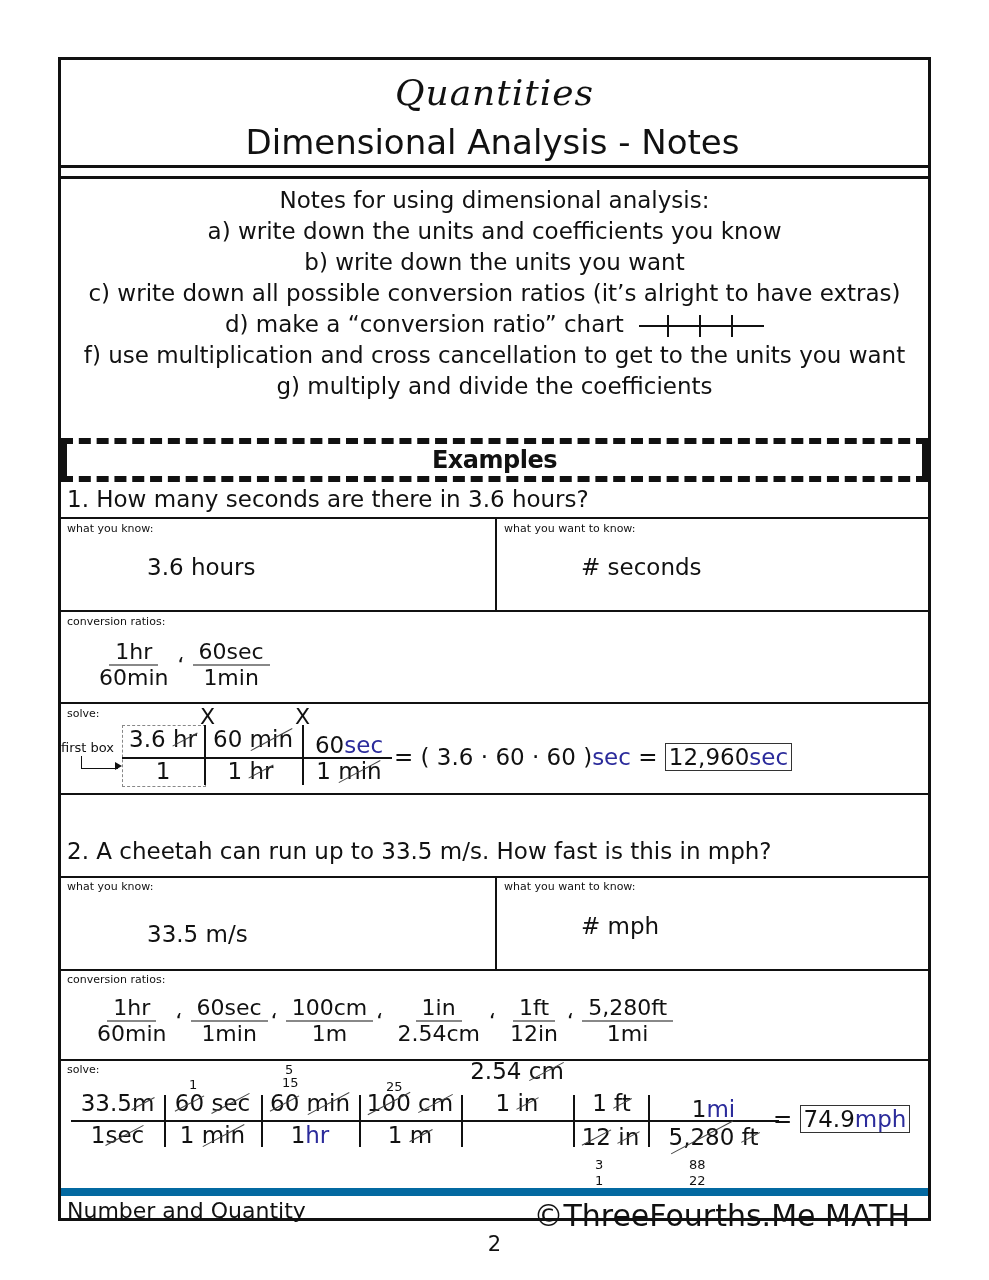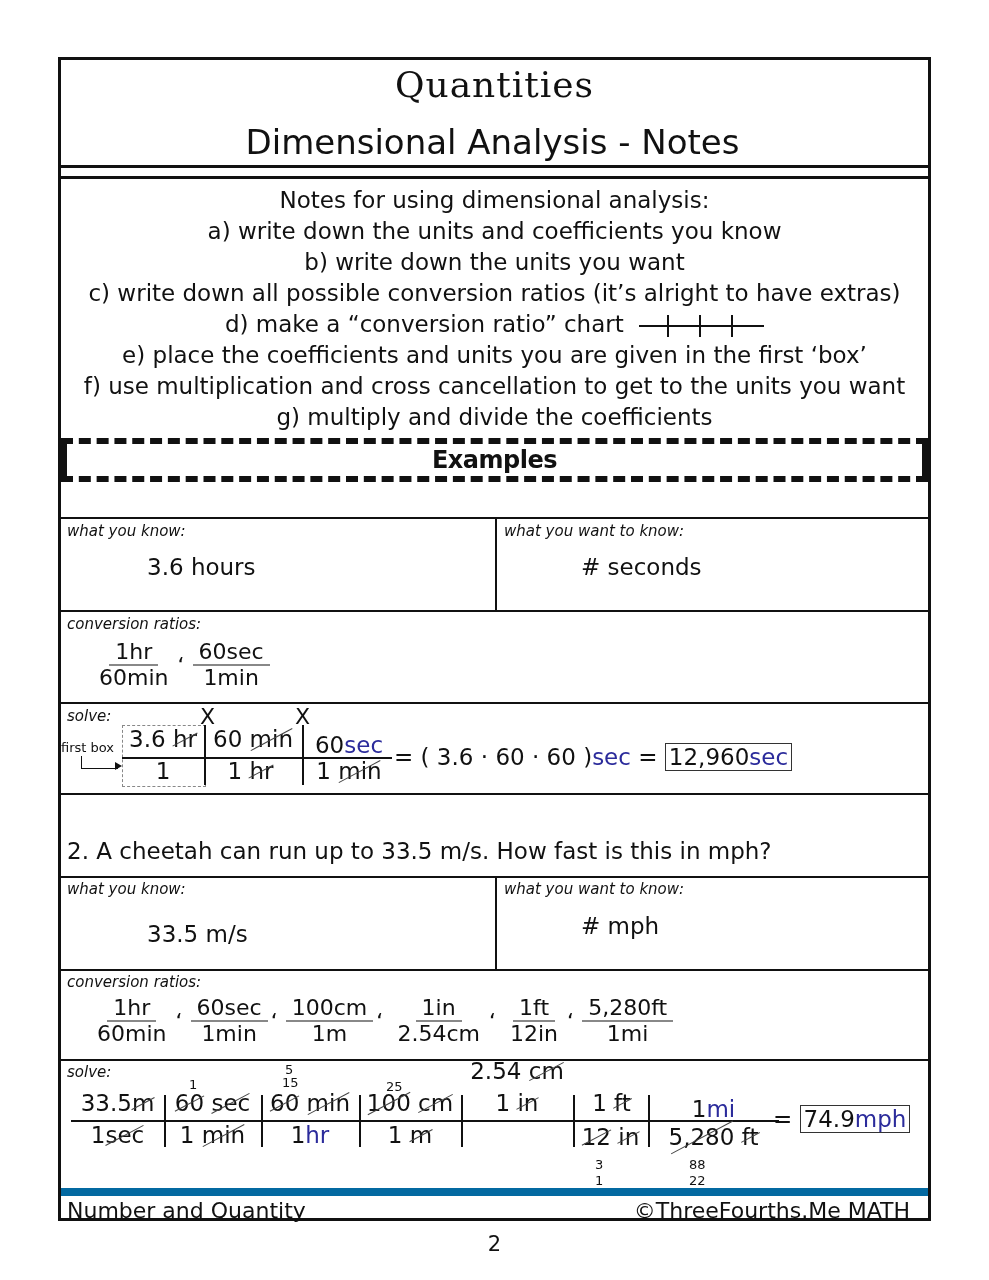--- a/index.html
+++ b/index.html
@@ -1,32 +1,32 @@
 <!DOCTYPE html>
 <html><head>
 <meta charset="utf-8">
 <style>
   html, body { margin: 0; padding: 0; background: #ffffff; }
   body { width: 989px; height: 1280px; position: relative; font-family: "DejaVu Sans", sans-serif; color: #111; }
   .page { position: absolute; left: 58px; top: 57px; width: 873px; height: 1164px; border: 3px solid #111; box-sizing: border-box; }
   .abs { position: absolute; }
   .header { left: 0; top: 0; width: 867px; height: 108px; border-bottom: 3px solid #111; box-sizing: border-box; text-align: center; }
-  .hdr-title { font-family: "DejaVu Serif", serif; font-size: 36px; position: absolute; left: 0; right: 0; top: 4px; letter-spacing: 1px; }
+  .hdr-title { font-family: "DejaVu Serif", serif; font-style: italic; font-size: 36px; position: absolute; left: 0; right: 0; top: 12px; letter-spacing: 1px; }
   .hdr-sub { font-size: 34px; position: absolute; left: 0; right: 4px; top: 62px; }
   .steps { left: 0; top: 116px; width: 867px; height: 262px; border-top: 3px solid #111; box-sizing: border-box; text-align: center; }
   .step { font-size: 23px; height: 31px; line-height: 31px; white-space: nowrap; }
   .chart-glyph { display: inline-block; vertical-align: middle; width: 125px; height: 22px; position: relative; margin-left: 8px; }
   .chart-glyph .h { position: absolute; left: 0; right: 0; top: 10px; border-top: 2px solid #111; }
   .chart-glyph .v { position: absolute; top: 0; height: 22px; border-left: 2px solid #111; }
   .examples-bar { left: 0; top: 378px; width: 867px; height: 44px; box-sizing: border-box; border-top: 6px dashed #111; border-bottom: 6px dashed #111; border-left: 6px solid #111; border-right: 6px solid #111; text-align: center; }
   .examples-label { font-size: 24px; font-weight: bold; line-height: 32px; letter-spacing: -0.5px; }
   .qtext { font-size: 23px; left: 6px; white-space: nowrap; }
   .hline { left: 0; width: 867px; border-top: 2px solid #111; }
   .vline { border-left: 2px solid #111; }
-  .small-label { font-size: 15px; white-space: nowrap; font-style: italic; }
+  .small-label { font-size: 11px; white-space: nowrap; }
   .val { font-size: 23px; white-space: nowrap; }
   .frac { display: inline-flex; flex-direction: column; align-items: center; font-size: 22px; line-height: 24px; vertical-align: middle; padding: 0 2px; }
   .frac .num { border-bottom: 2px solid #888; padding: 0 6px; }
   .frac .den { padding: 0 6px; }
   .comma { font-size: 22px; vertical-align: middle; margin: 0 1px; }
   .blue { color: #2b2b9b; }
   .strike { position: relative; display: inline-block; }
   .strike::after { content: ""; position: absolute; left: -2px; right: -2px; top: 50%; border-top: 1px solid #444; transform: rotate(-28deg); }
   .ucell { position: absolute; text-align: center; font-size: 23px; white-space: nowrap; }
   .xmark { font-size: 22px; }
@@ -52,29 +52,29 @@
     <div class="step">c) write down all possible conversion ratios (it’s alright to have extras)</div>
     <div class="step">
       <span>d) make a “conversion ratio” chart</span>
       <span class="chart-glyph">
         <span class="h"></span>
         <span class="v" style="left:28px"></span>
         <span class="v" style="left:60px"></span>
         <span class="v" style="left:92px"></span>
       </span>
     </div>
-    <div class="step">e) place the coefficients and units you are given in the first ‘box’</div>
     <div class="step">f) use multiplication and cross cancellation to get to the units you want</div>
     <div class="step">g) multiply and divide the coefficients</div>
   </div>
 
   <div class="abs examples-bar">
     <span class="examples-label">Examples</span>
   </div>
 
+  <div class="abs qtext" style="top:426px">1. How many seconds are there in 3.6 hours?</div>
   <div class="abs hline" style="top:457px"></div>
   <div class="abs vline" style="left:434px; top:457px; height:93px"></div>
   <div class="abs small-label" style="left:6px; top:462px">what you know:</div>
   <div class="abs small-label" style="left:443px; top:462px">what you want to know:</div>
   <div class="abs val" style="left:86px; top:494px">3.6 hours</div>
   <div class="abs val" style="left:520px; top:494px"># seconds</div>
   <div class="abs hline" style="top:550px"></div>
 
   <div class="abs small-label" style="left:6px; top:555px">conversion ratios:</div>
   <div class="abs" style="left:30px; top:580px">
@@ -186,17 +186,17 @@
   <div class="ucell" style="left:587px; width:131px; top:1036px"><span>1</span><span class="blue">mi</span></div>
   <div class="ucell" style="left:587px; width:131px; top:1064px"><span class="strike">5,280</span> <span class="strike">ft</span></div>
 
   <div class="abs val" style="left:712px; top:1046px">
     <span>=</span>
     <span class="result-box"><span>74.9</span><span class="blue">mph</span></span>
   </div>
 
   <div class="abs footer">
     <span class="abs" style="left:6px; top:2px; font-size:22px; white-space:nowrap;">Number and Quantity</span>
-    <span class="abs" style="right:18px; top:2px; font-size:22px; white-space:nowrap;">©ThreeFourths.Me MATH</span>
+    <span class="abs" style="right:18px; top:2px; font-size:30px; white-space:nowrap;">©ThreeFourths.Me MATH</span>
   </div>
 </div>
 
 <div class="abs" style="left:0; width:989px; top:1232px; text-align:center; font-size:21px;">2</div>
 
 </body></html>

